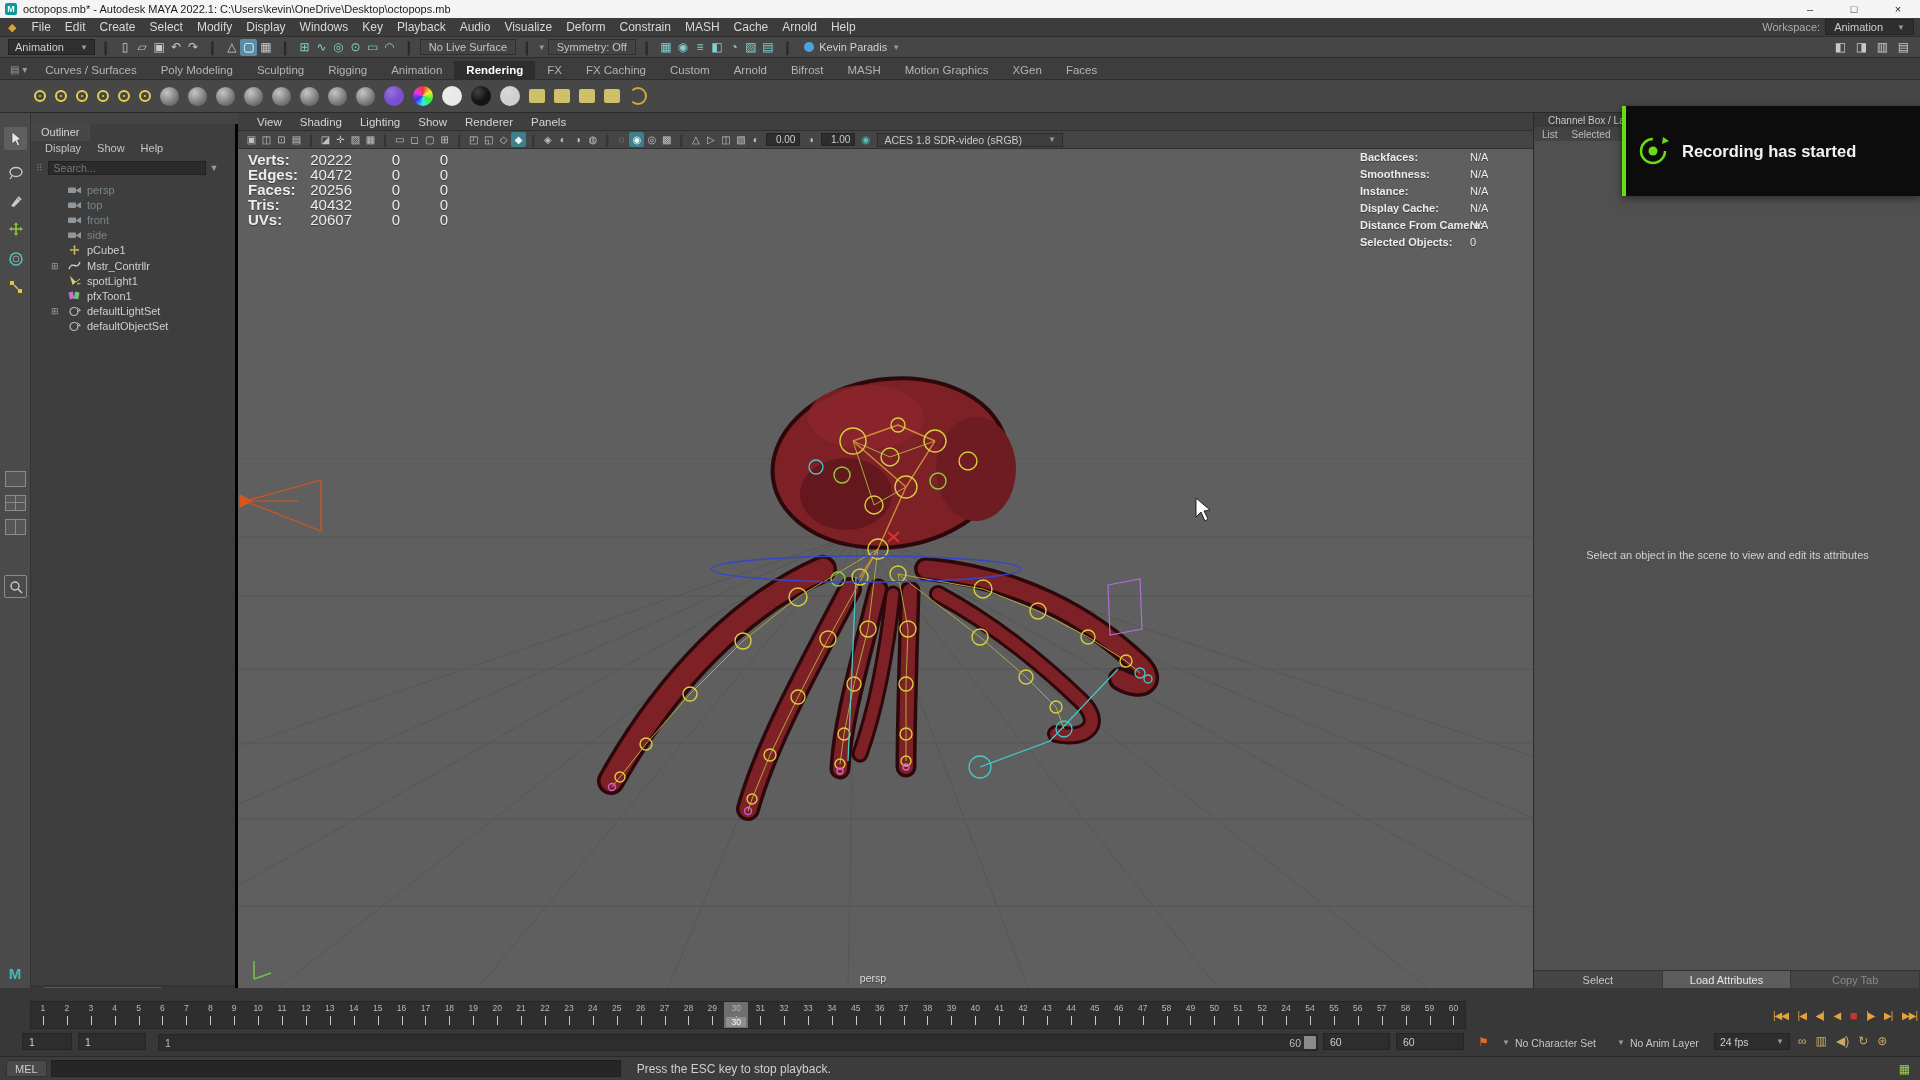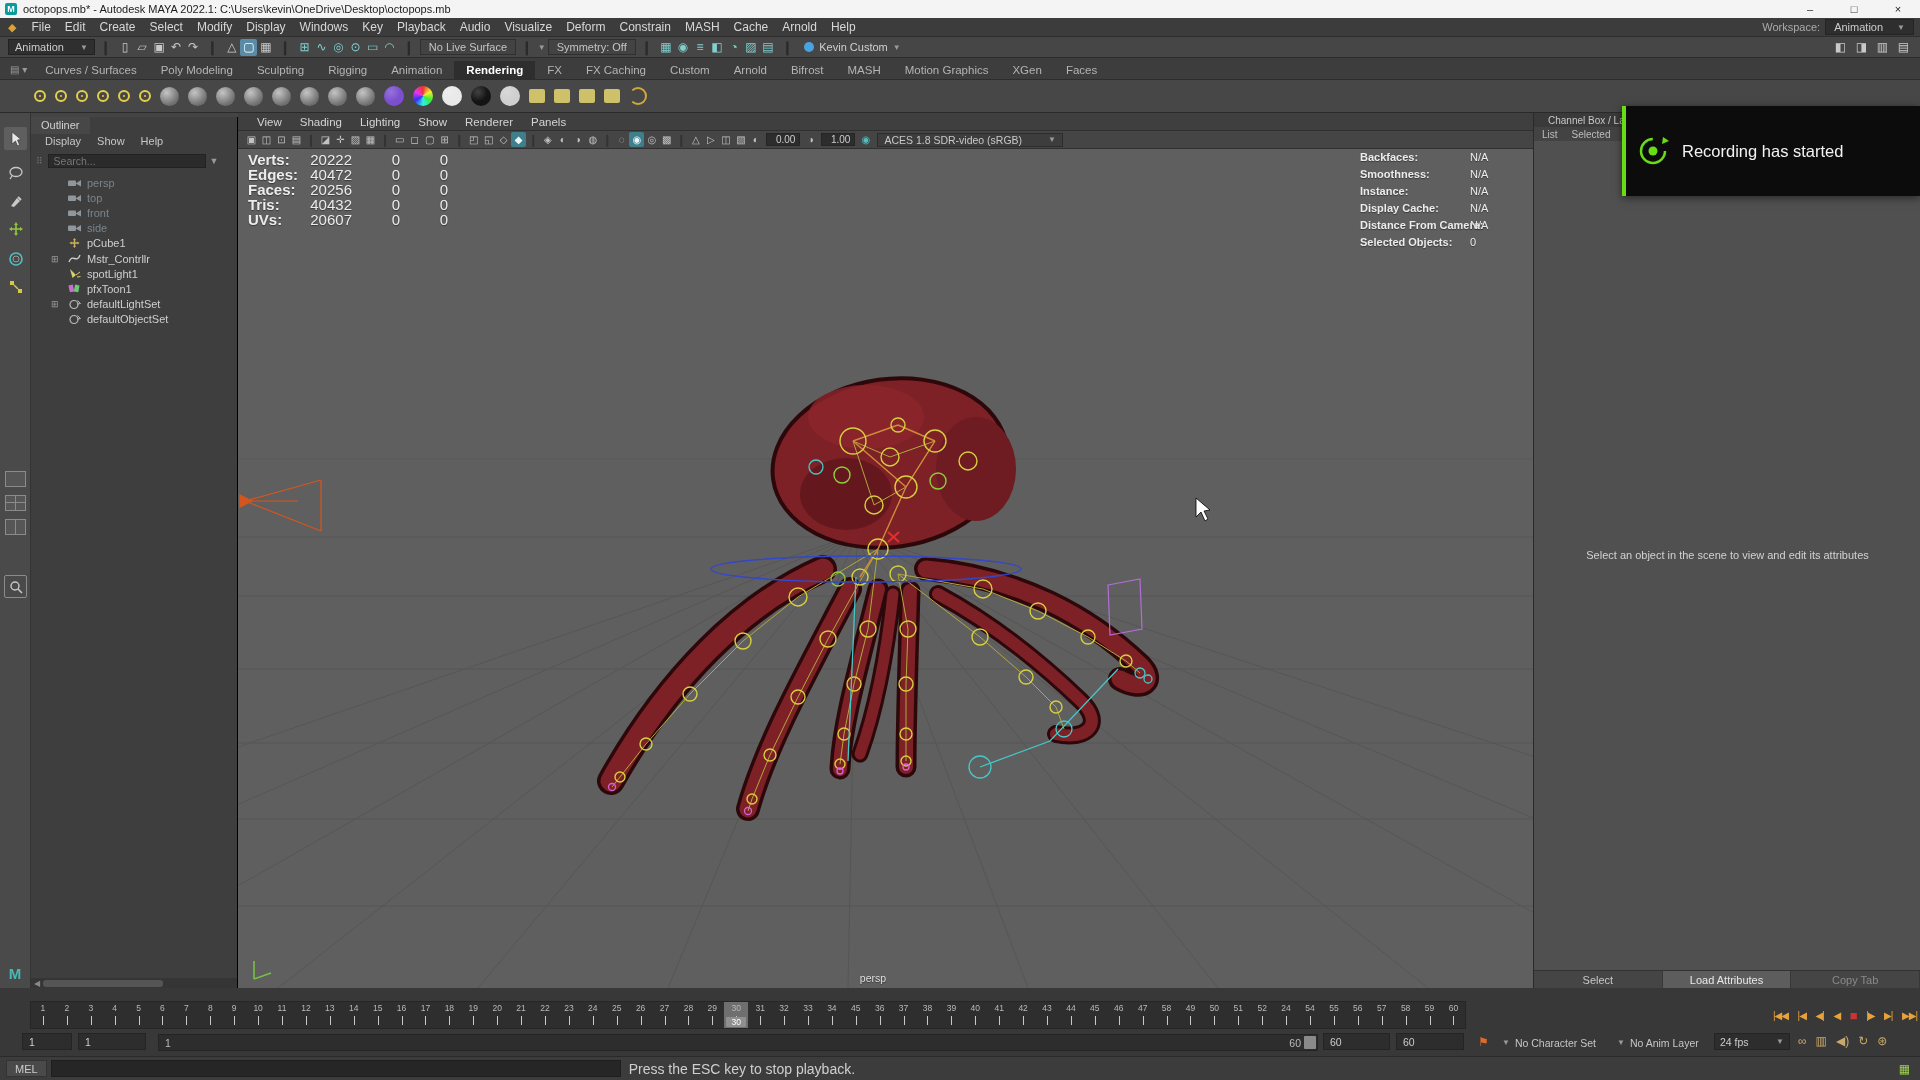--- a/index.html
+++ b/index.html
@@ -44,21 +44,21 @@
 .shico.swirl{width:18px;height:18px;border:2px solid #d0a83a;border-radius:50%;border-left-color:transparent}
 
 #main{left:0;top:113px;width:1920px;height:875px;background:#444}
 #toolbox{left:0;top:0;width:31px;height:875px;background:#4a4a4a;border-right:1px solid #333}
 .tool{position:absolute;left:4px;width:23px;height:23px;display:flex;align-items:center;justify-content:center}
 .tool.selected{background:#5f5f5f;border-radius:2px}
 .layico{position:absolute;left:5px;width:21px;height:16px;border:1px solid #8b8b8b;background:#565656}
 .layico i{position:absolute;background:#8b8b8b}
 #mayam{position:absolute;left:2px;top:852px;width:26px;height:18px;color:#49b8b2;font-weight:bold;font-size:15px;text-align:center}
 
-#outliner{left:31px;top:4px;width:207px;height:875px;background:#3e3e3e;border-right:1px solid #000000}
+#outliner{left:31px;top:11px;width:207px;height:875px;background:#3e3e3e;border-right:3px solid #000000}
 #outlinertab{position:absolute;left:0;top:0;height:17px;padding:2px 10px;background:#474747;font-size:11px;color:#d2d2d2}
 #outlinermenus{position:absolute;left:0;top:17px;width:100%;height:16px;display:flex;gap:4px;padding-left:8px;font-size:11px;color:#c6c6c6}
 #outlinermenus span{padding:1px 6px}
 #searchrow{position:absolute;left:0;top:35px;width:100%;height:18px;display:flex;align-items:center}
 #searchgrip{color:#777;font-size:9px;margin:0 4px 0 5px;letter-spacing:1px}
 #searchinput{width:158px;height:14px;background:#2b2b2b;border:1px solid #222;color:#bbb;font-size:10.5px;padding:0 5px;outline:none}
 #searchinput::placeholder{color:#777}
 #searchdrop{color:#999;font-size:9px;margin-left:4px}
 #outlist{position:absolute;left:0;top:58px;width:100%}
 .orow{height:15.2px;display:flex;align-items:center;font-size:11px;color:#cfcfcf;position:relative}
@@ -98,21 +98,21 @@
 #rptabs{position:absolute;left:0;top:0;width:100%;height:14px;background:#3a3a3a;font-size:10px;color:#c8c8c8;display:flex;align-items:center;padding-left:14px}
 #rpmenu{position:absolute;left:0;top:14px;width:100%;height:14px;background:#434343;font-size:10px;color:#bdbdbd;display:flex;gap:14px;padding-left:8px;align-items:center}
 #rpmessage{position:absolute;left:10px;top:436px;width:367px;text-align:center;font-size:11px;color:#d2d2d2}
 #rpbuttons{position:absolute;left:0;bottom:0;width:100%;height:18px;display:flex;background:#454545;border-top:1px solid #333}
 .rpbtn{flex:1;display:flex;align-items:center;justify-content:center;font-size:11px;color:#c6c6c6;border-right:1px solid #383838}
 .rpbtn.primary{background:#5d5d5d;color:#e8e8e8}
 .rpbtn.dim{color:#8a8a8a}
 
 #notify{left:1622px;top:106px;width:298px;height:90px;background:#0c0c0c;z-index:60;display:flex;align-items:center;box-shadow:0 2px 8px rgba(0,0,0,.5)}
 #notify .accent{position:absolute;left:0;top:0;width:4px;height:100%;background:#69dd14}
-#notifytext{color:#f2f2f2;font-size:16.5px;font-weight:400;margin-left:12px}
+#notifytext{color:#f2f2f2;font-size:16.5px;font-weight:700;margin-left:12px}
 
 #timearea{left:0;top:988px;width:1920px;height:68px;background:#383838}
 #ticks{position:absolute;left:30px;top:13px;width:1436px;height:28px;background:#2e2e2e;display:flex;border:1px solid #262626}
 .tick{flex:1;position:relative}
 .tick .tl{position:absolute;top:1px;width:100%;text-align:center;font-size:8.5px;color:#b9b9b9}
 .tick .tm{position:absolute;left:50%;bottom:3px;width:1px;height:9px;background:#c9c9c9}
 .tick.cur{background:#6f6f6f}
 .tick.cur .badge{position:absolute;left:2px;right:2px;bottom:1px;background:#8f8f8f;color:#fff;font-size:8.5px;text-align:center;border-radius:1px}
 #playback{position:absolute;left:1773px;top:13px;width:144px;height:28px;display:flex;align-items:center;justify-content:space-between}
 .pbtn{color:#e8a23c;font-size:10px;letter-spacing:-1px;white-space:nowrap}
@@ -125,21 +125,21 @@
 #rslider .hi{position:absolute;right:16px;top:2px}
 #rslider .handle{position:absolute;right:1px;top:1px;width:12px;height:13px;background:#8a8a8a;border-radius:1px}
 .rricon{position:absolute;font-size:12px;color:#c9c9c9;top:2px}
 .rdrop{position:absolute;top:1px;height:17px;display:flex;align-items:center;gap:5px;font-size:10.5px;color:#c6c6c6}
 .rdrop .car{font-size:8px;color:#999}
 #fpsbox{position:absolute;background:#2d2d2d;border:1px solid #242424;height:17px;display:flex;align-items:center;justify-content:space-between;font-size:10.5px;color:#ccc;padding:0 5px}
 
 #statusbar{left:0;top:1056px;width:1920px;height:24px;background:#3c3c3c;display:flex;align-items:center;border-top:1px solid #2a2a2a}
 #melbox{background:#4a4a4a;border:1px solid #333;height:17px;padding:0 8px;margin-left:6px;font-size:11px;color:#ccc;display:flex;align-items:center}
 #cmdline{width:570px;height:17px;background:#262626;border:1px solid #1e1e1e;margin-left:4px;outline:none;color:#ddd}
-#helpline{margin-left:8px;font-size:14px;color:#cfcfcf}
+#helpline{margin-left:16px;font-size:12px;color:#cfcfcf}
 #sbicon{margin-left:auto;margin-right:10px;color:#9ccf4f;font-size:12px}
 </style>
 </head>
 <body>
 
 <div class="abs" id="titlebar">
   <div id="appicon">M</div>
   <span>octopops.mb* - Autodesk MAYA 2022.1: C:\Users\kevin\OneDrive\Desktop\octopops.mb</span>
   <div id="wincontrols">
     <span class="winbtn">–</span>
@@ -217,21 +217,21 @@
       <span class="ico teal">◉</span>
       <span class="ico teal">≡</span>
       <span class="ico teal">◧</span>
       <span class="ico teal">◔</span>
       <span class="ico teal">▨</span>
       <span class="ico teal">▤</span>
     </span>
   <span class="slsep">❙</span>
   <span id="userchip">
     <span class="dot"></span>
-    <span>Kevin Custom</span>
+    <span>Kevin Paradis</span>
     <span style="font-size:8px;color:#999">▼</span>
   </span>
   <span id="paneltoggles">
       <span class="ico">◧</span>
       <span class="ico">◨</span>
       <span class="ico">▥</span>
       <span class="ico">▤</span>
     </span>
 </div>
 

